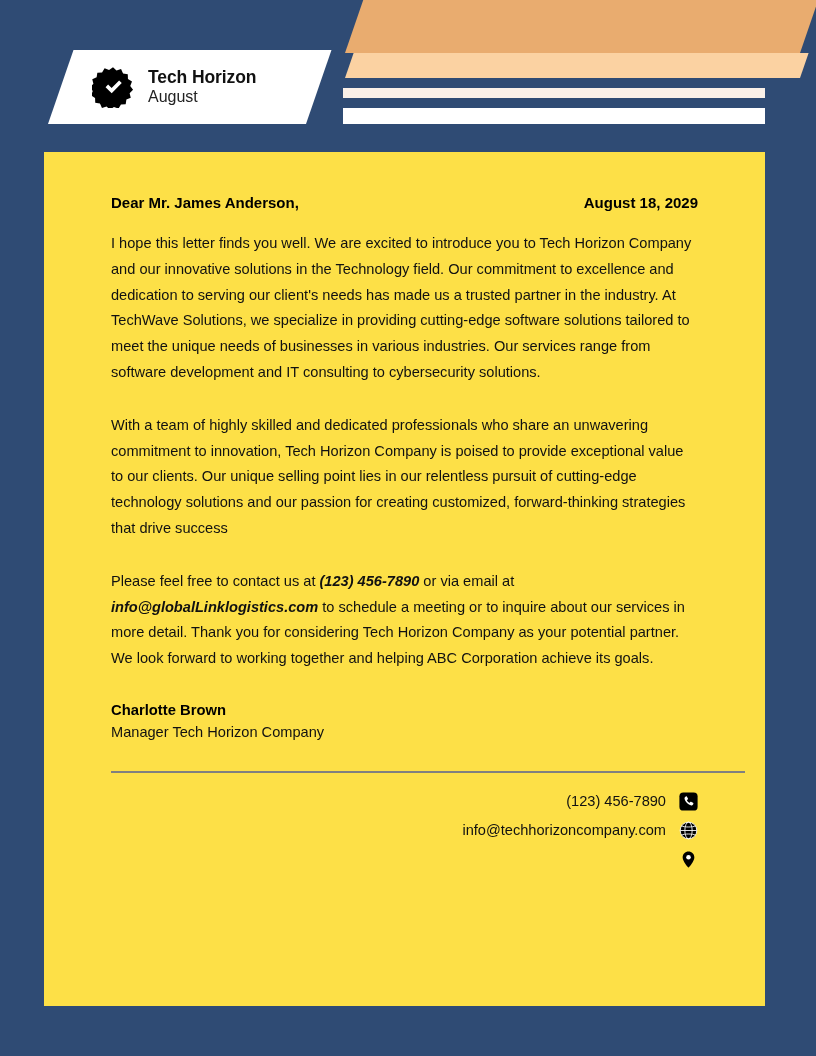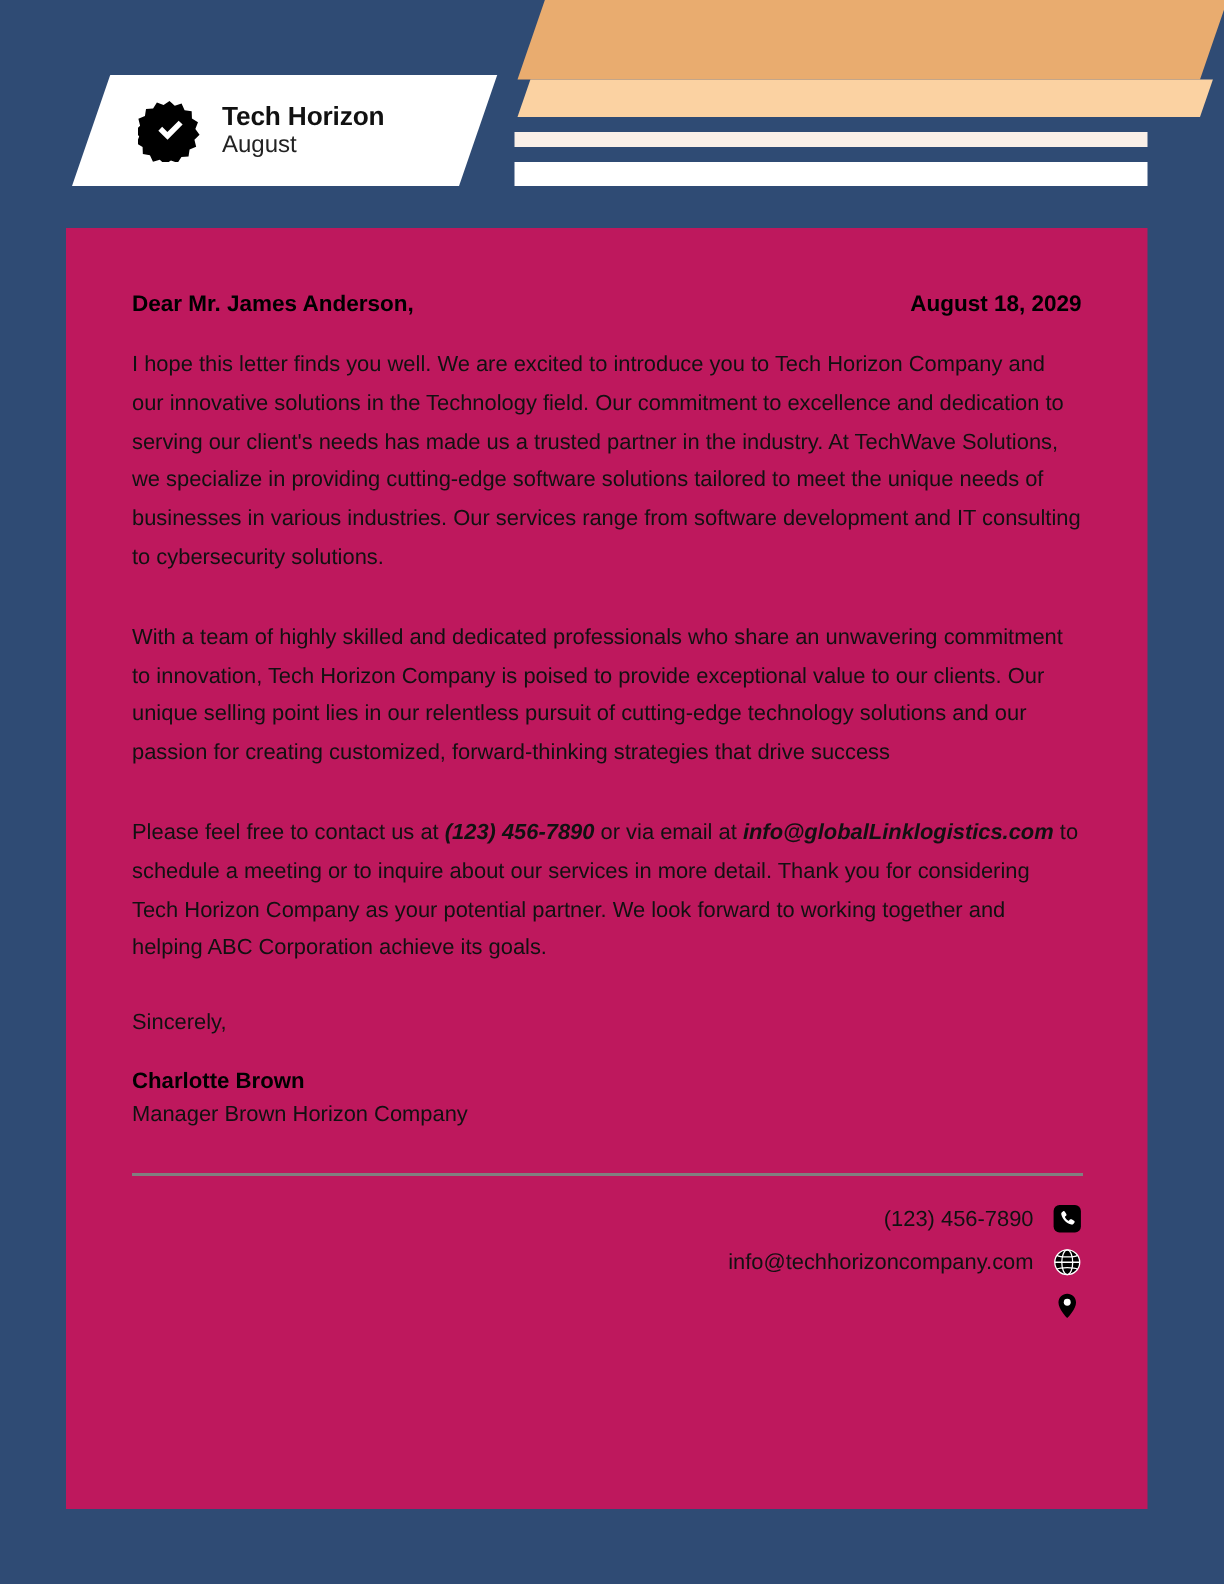--- a/index.html
+++ b/index.html
@@ -87,23 +87,23 @@
     font-size: 16px;
     font-weight: normal;
     color: #222222;
   }
 
   
   #letter-card {
     position: absolute;
     left: 44px; top: 152px;
     width: 721px; height: 854px;
-    background: #be185d;
+    background: #fde047;
     box-sizing: border-box;
-    padding: 0 44px;
+    padding: 0 67px;
   }
 
   #letter-head-row {
     display: flex;
     justify-content: space-between;
     align-items: baseline;
     padding-top: 42px;
   }
   #salutation, #letter-date {
     font-size: 15px;
@@ -206,25 +206,24 @@
     <div id="salutation">Dear Mr. James Anderson,</div>
     <div id="letter-date">August 18, 2029</div>
   </div>
 
   <div id="letter-body">
       <p class="para">I hope this letter finds you well. We are excited to introduce you to Tech Horizon Company and our innovative solutions in the Technology field. Our commitment to excellence and dedication to serving our client's needs has made us a trusted partner in the industry. At TechWave Solutions, we specialize in providing cutting-edge software solutions tailored to meet the unique needs of businesses in various industries. Our services range from software development and IT consulting to cybersecurity solutions.</p>
       <p class="para">With a team of highly skilled and dedicated professionals who share an unwavering commitment to innovation, Tech Horizon Company is poised to provide exceptional value to our clients. Our unique selling point lies in our relentless pursuit of cutting-edge technology solutions and our passion for creating customized, forward-thinking strategies that drive success</p>
       <p class="para">Please feel free to contact us at <span class="em">(123) 456-7890</span> or via email at <span class="em">info@globalLinklogistics.com</span> to schedule a meeting or to inquire about our services in more detail. Thank you for considering Tech Horizon Company as your potential partner. We look forward to working together and helping ABC Corporation achieve its goals.</p>
     </div>
 
-  <div id="closing">Sincerely,</div>
 
   <div id="signer-block">
     <div id="signer-name">Charlotte Brown</div>
-    <div id="signer-title">Manager Brown Horizon Company</div>
+    <div id="signer-title">Manager Tech Horizon Company</div>
   </div>
 
   <div id="footer-divider"></div>
 
   <div id="footer-contacts">
       <div class="contact-row">
         <span class="contact-text">(123) 456-7890</span>
         <span style="display: block;">
           <svg class="contact-icon" viewBox="0 0 24 24">
             <rect x="0.5" y="0.5" width="23" height="23" rx="5" fill="#000000"></rect>

